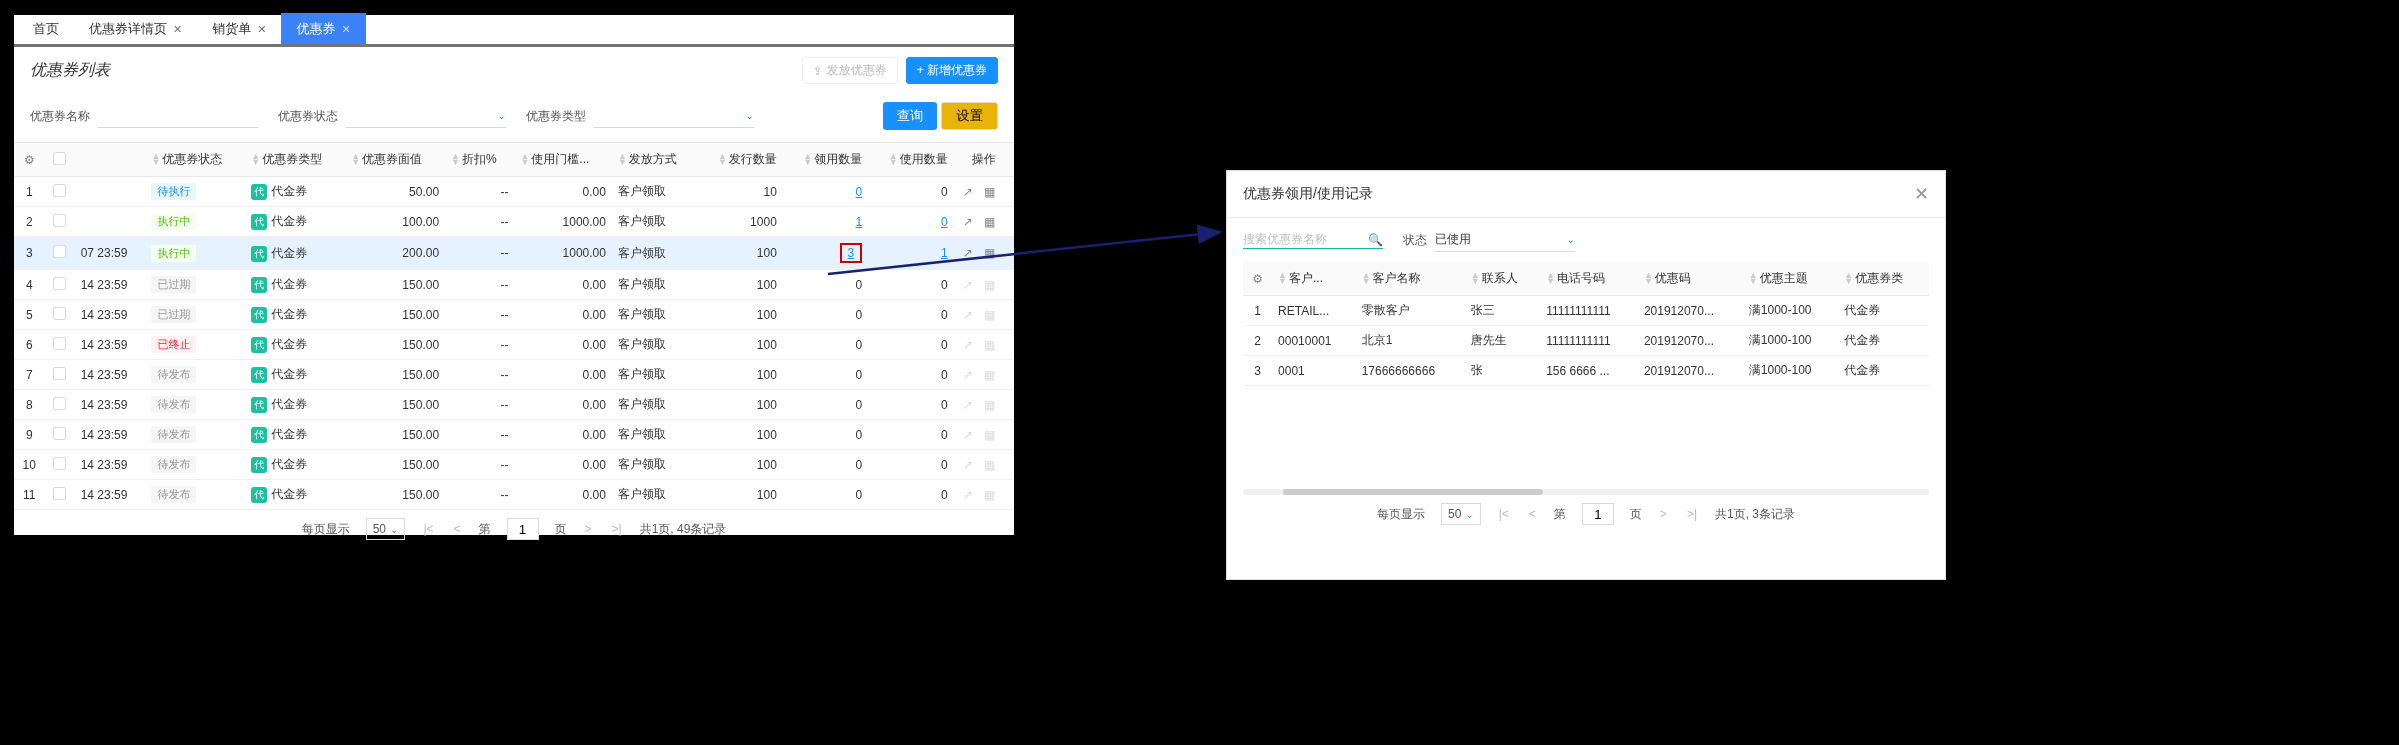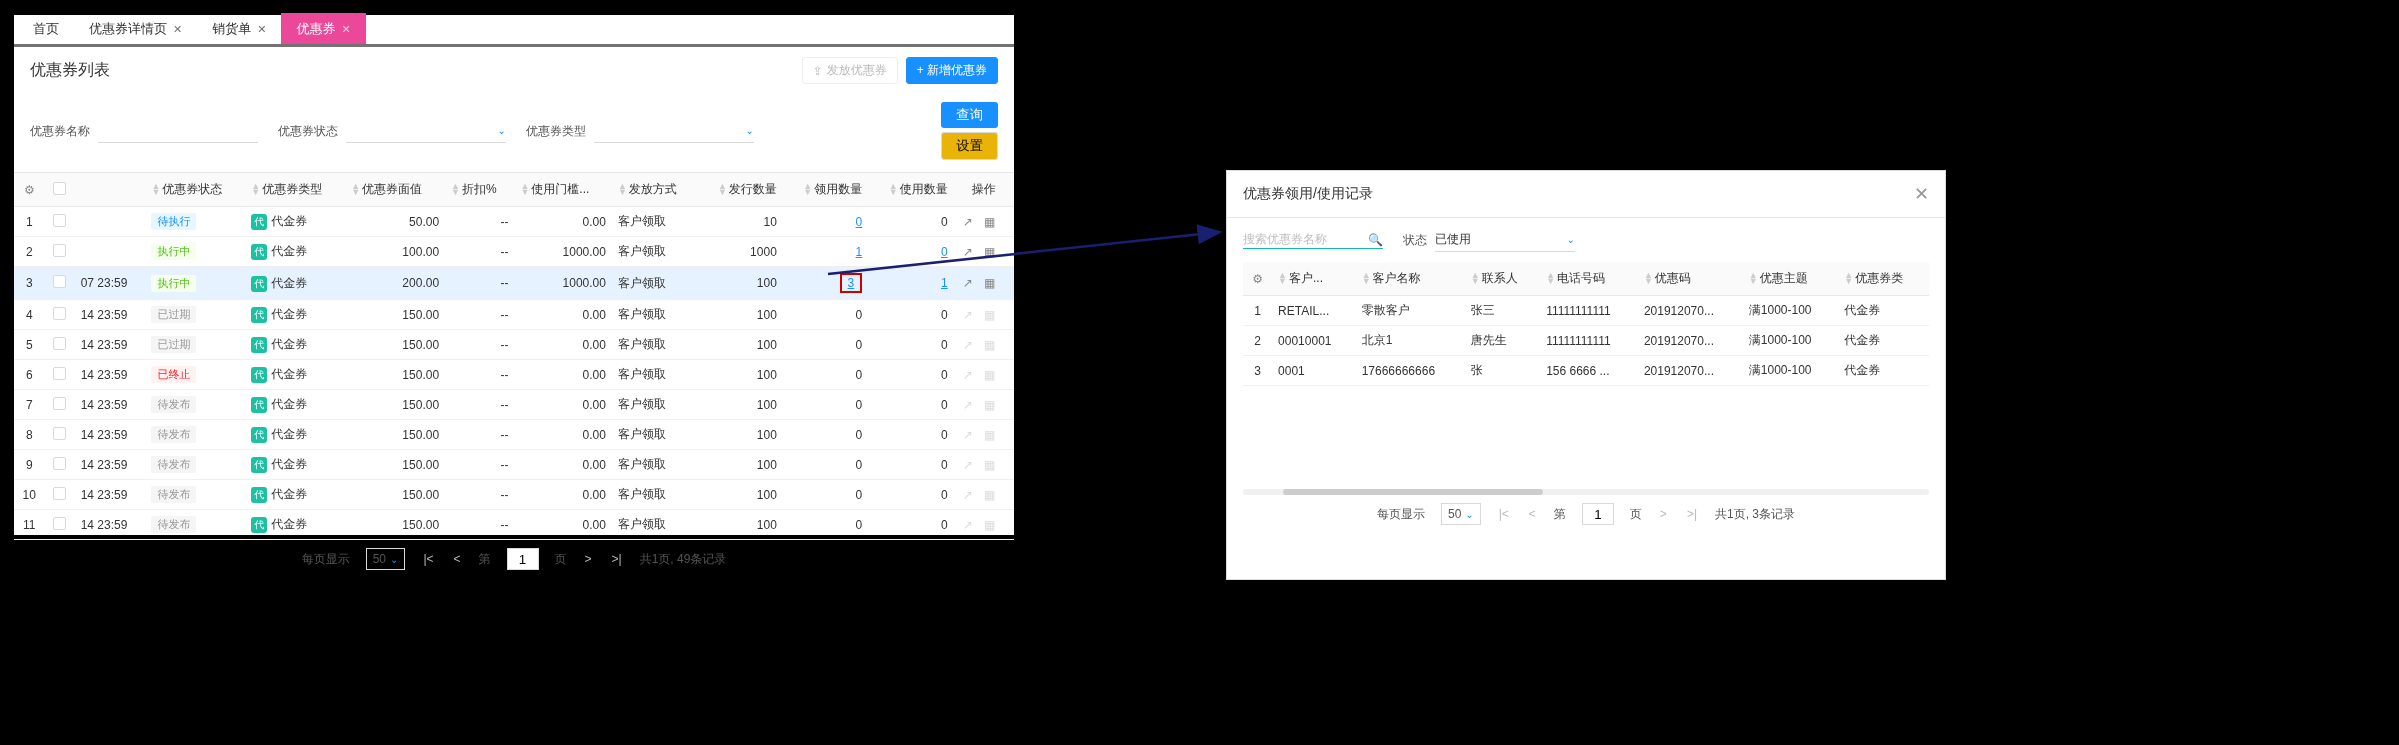--- a/index.html
+++ b/index.html
@@ -4,40 +4,40 @@
 <style>
 * { box-sizing: border-box; margin: 0; padding: 0; }
 body { font-family: "PingFang SC", "Microsoft YaHei", sans-serif; font-size: 12px; background: #000; color: #333; width: 2399px; height: 745px; position: relative; }
 
 .panel-left { position: absolute; left: 14px; top: 15px; width: 1000px; height: 520px; background: #fff; }
 .panel-right { position: absolute; left: 1226px; top: 170px; width: 720px; height: 410px; background: #fff; border: 1px solid #ddd; box-shadow: 0 2px 8px rgba(0,0,0,0.15); }
 
 
 .tabs { display: flex; border-bottom: 3px solid #737373; height: 32px; align-items: flex-end; padding-left: 4px; }
 .tab { padding: 6px 14px; font-size: 13px; color: #333; display: flex; align-items: center; gap: 6px; border: 1px solid transparent; border-bottom: none; }
-.tab.active { background: #ec4899; color: #fff; }
+.tab.active { background: #3b82f6; color: #fff; }
 .tab-close { font-size: 11px; opacity: 0.7; }
 
 
 .page-header { display: flex; justify-content: space-between; align-items: center; padding: 10px 16px; }
-.page-title { font-size: 16px; font-weight: 500; }
+.page-title { font-size: 16px; font-weight: 500; font-style: italic; }
 .header-actions { display: flex; gap: 8px; align-items: center; }
 .btn { padding: 4px 10px; border-radius: 3px; border: 1px solid #d9d9d9; background: #fff; cursor: pointer; font-size: 12px; }
 .btn-disabled { color: #bbb; border-color: #eee; display: flex; align-items: center; gap: 4px; }
 .btn-primary { background: #1890ff; color: #fff; border-color: #1890ff; }
 .btn-primary-add::before { content: "+ "; }
 
 
 .filters { display: flex; align-items: center; padding: 8px 16px 12px; gap: 20px; }
 .filter-group { display: flex; align-items: center; gap: 8px; }
 .filter-label { color: #555; }
 .filter-input { border: none; border-bottom: 1px solid #d9d9d9; width: 160px; height: 24px; outline: none; }
 .filter-select { border: none; border-bottom: 1px solid #d9d9d9; width: 160px; height: 24px; display: flex; justify-content: space-between; align-items: center; color: #bfbfbf; }
 .chevron-down { color: #1890ff; font-size: 10px; }
-.filter-actions { margin-left: auto; display: flex; flex-direction: column; gap: 4px; }
+.filter-actions { margin-left: auto; display: flex; flex-direction: row; gap: 4px; }
 .btn-search { background: #1890ff; color: #fff; border: none; padding: 4px 14px; border-radius: 3px; }
 .btn-settings { background: #eab308; border: 1px solid #d9d9d9; padding: 4px 14px; border-radius: 3px; }
 
 
 .table-wrap { border-top: 1px solid #e8e8e8; overflow: hidden; }
 table { width: 100%; border-collapse: collapse; font-size: 12px; }
 th { background: #fafafa; padding: 8px 6px; text-align: left; font-weight: 500; border-bottom: 1px solid #e8e8e8; white-space: nowrap; }
 th .sort { color: #ccc; font-size: 9px; display: inline-block; line-height: 0.6; vertical-align: middle; margin-right: 2px; }
 td { padding: 6px 6px; border-bottom: 1px solid #f0f0f0; white-space: nowrap; }
 tr.highlighted td { background: #e6f2ff; }

